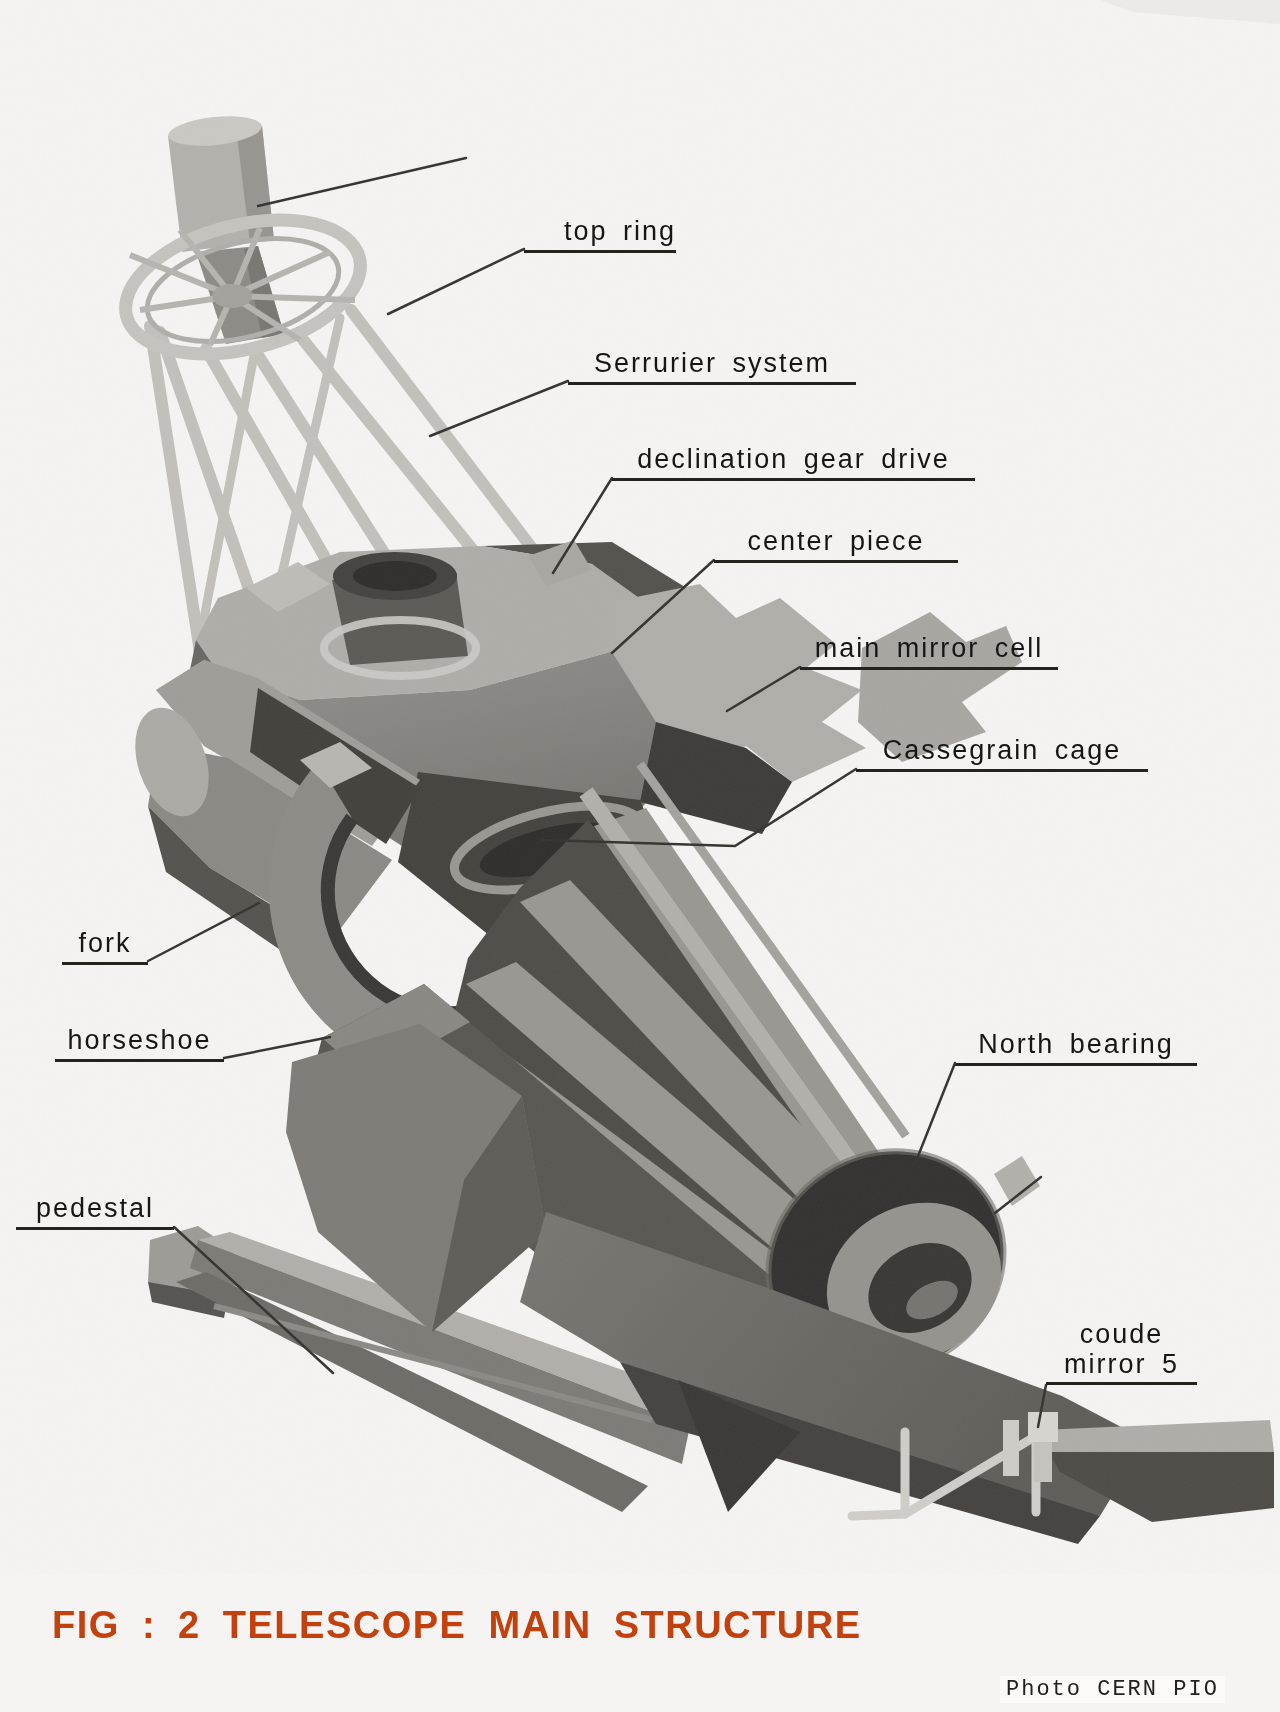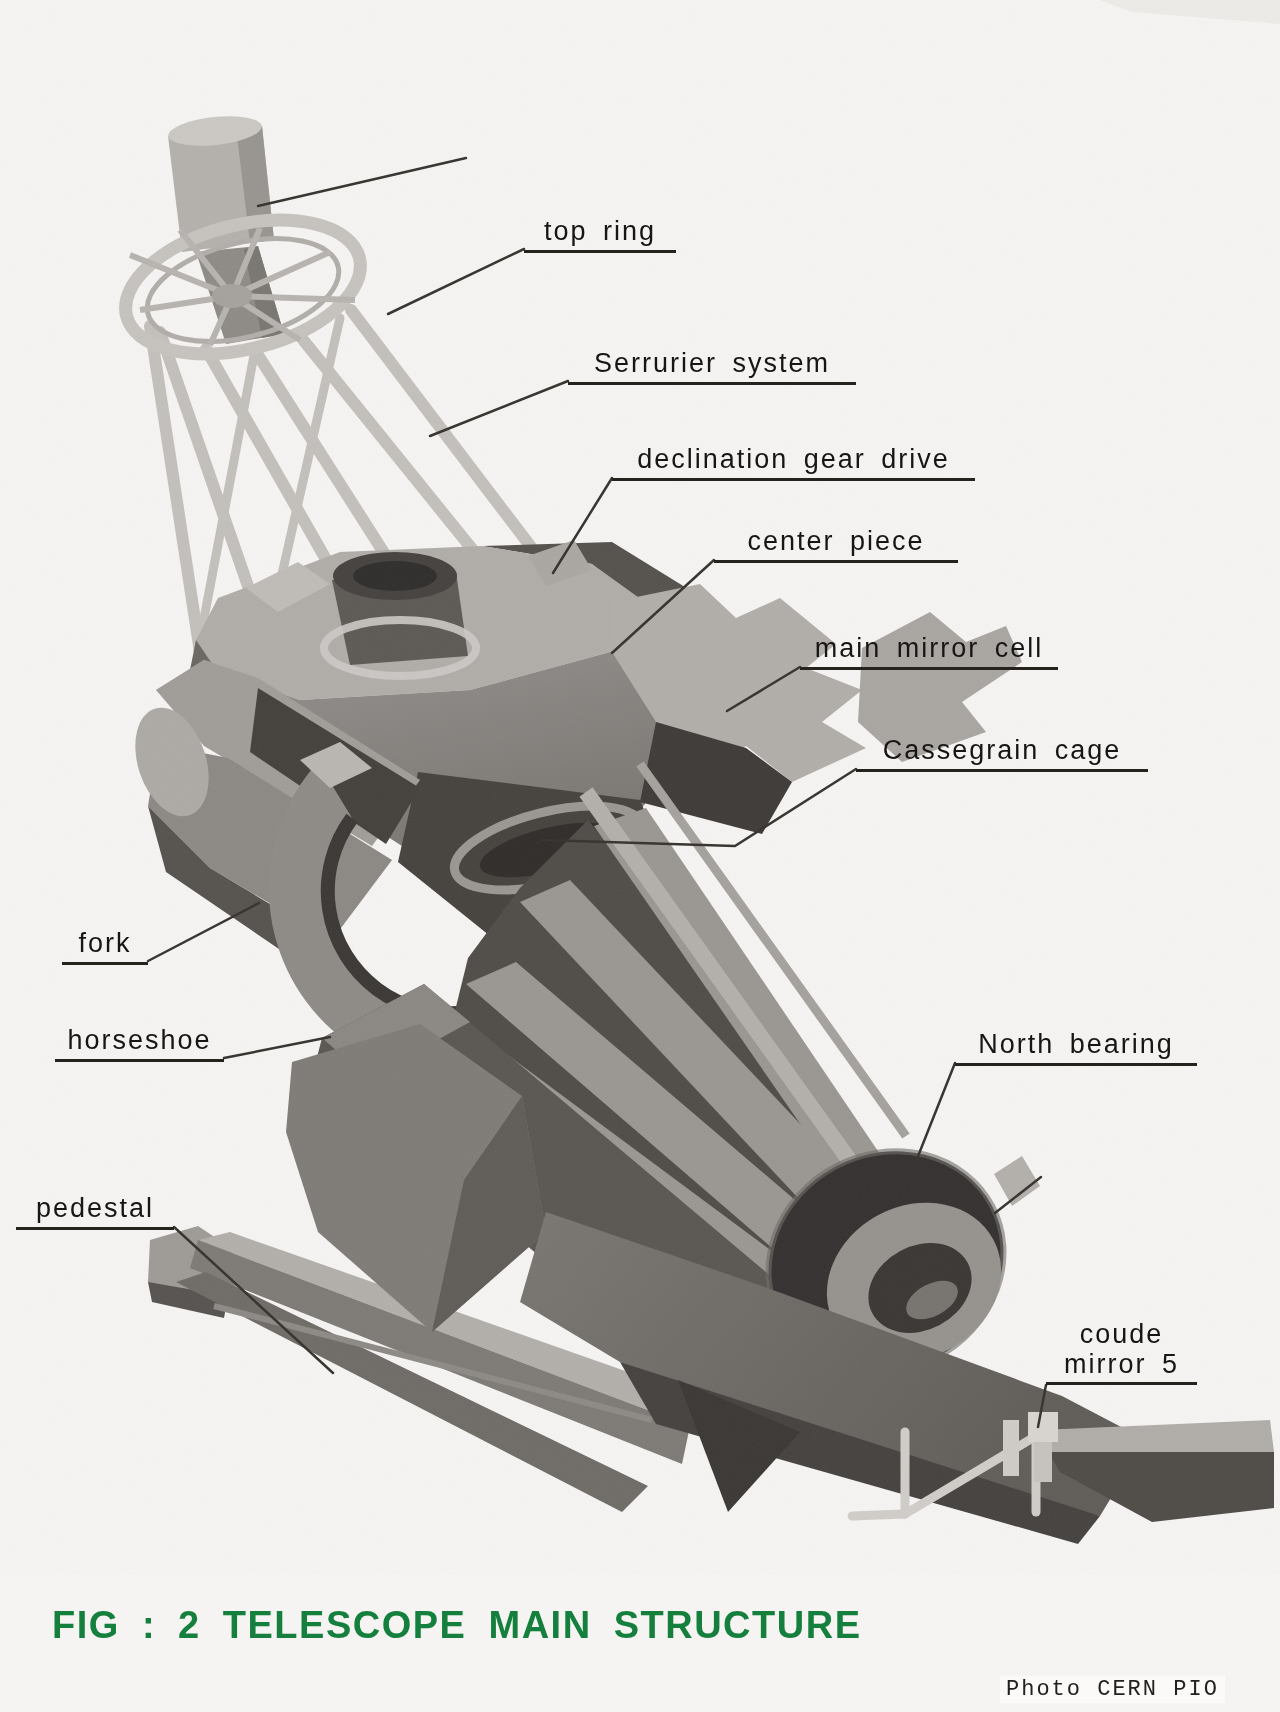--- a/index.html
+++ b/index.html
@@ -25,21 +25,21 @@
     padding-bottom:3px;
   }
   .label .l2{display:block;}
   #caption{
     position:absolute;
     left:52px;top:1604px;
     font-size:38px;
     font-weight:bold;
     letter-spacing:1.5px;
     word-spacing:10px;
-    color:#15803d;
+    color:#c2410c;
     white-space:nowrap;
   }
   #credit{
     position:absolute;
     left:1000px;top:1676px;
     font-family:"Liberation Mono",monospace;
     font-size:22px;
     letter-spacing:2px;
     color:#23211f;
     background:#fbfaf8;
@@ -212,21 +212,21 @@
     <path d="M955,1063 L903,1194"></path>
     <path d="M1041,1177 L995,1213"></path>
     <path d="M174,1227 L333,1373"></path>
     <path d="M1046,1385 L1038,1427"></path>
   </g>
 
   <rect x="0" y="0" width="1280" height="1575" filter="url(#grain)" opacity="0.10"></rect>
 </svg>
 
 
-<div class="label" style="left:524px;top:217px;width:152px;">top ring</div>
+<div class="label" style="left:524px;top:217px;width:152px;text-align:right;">top ring</div>
 
 <div class="label" style="left:568px;top:349px;width:288px;">Serrurier system</div>
 
 <div class="label" style="left:612px;top:445px;width:363px;">declination gear drive</div>
 
 <div class="label" style="left:714px;top:527px;width:244px;">center piece</div>
 
 <div class="label" style="left:800px;top:634px;width:258px;">main mirror cell</div>
 
 <div class="label" style="left:856px;top:736px;width:292px;text-align:center;">Cassegrain cage</div>

